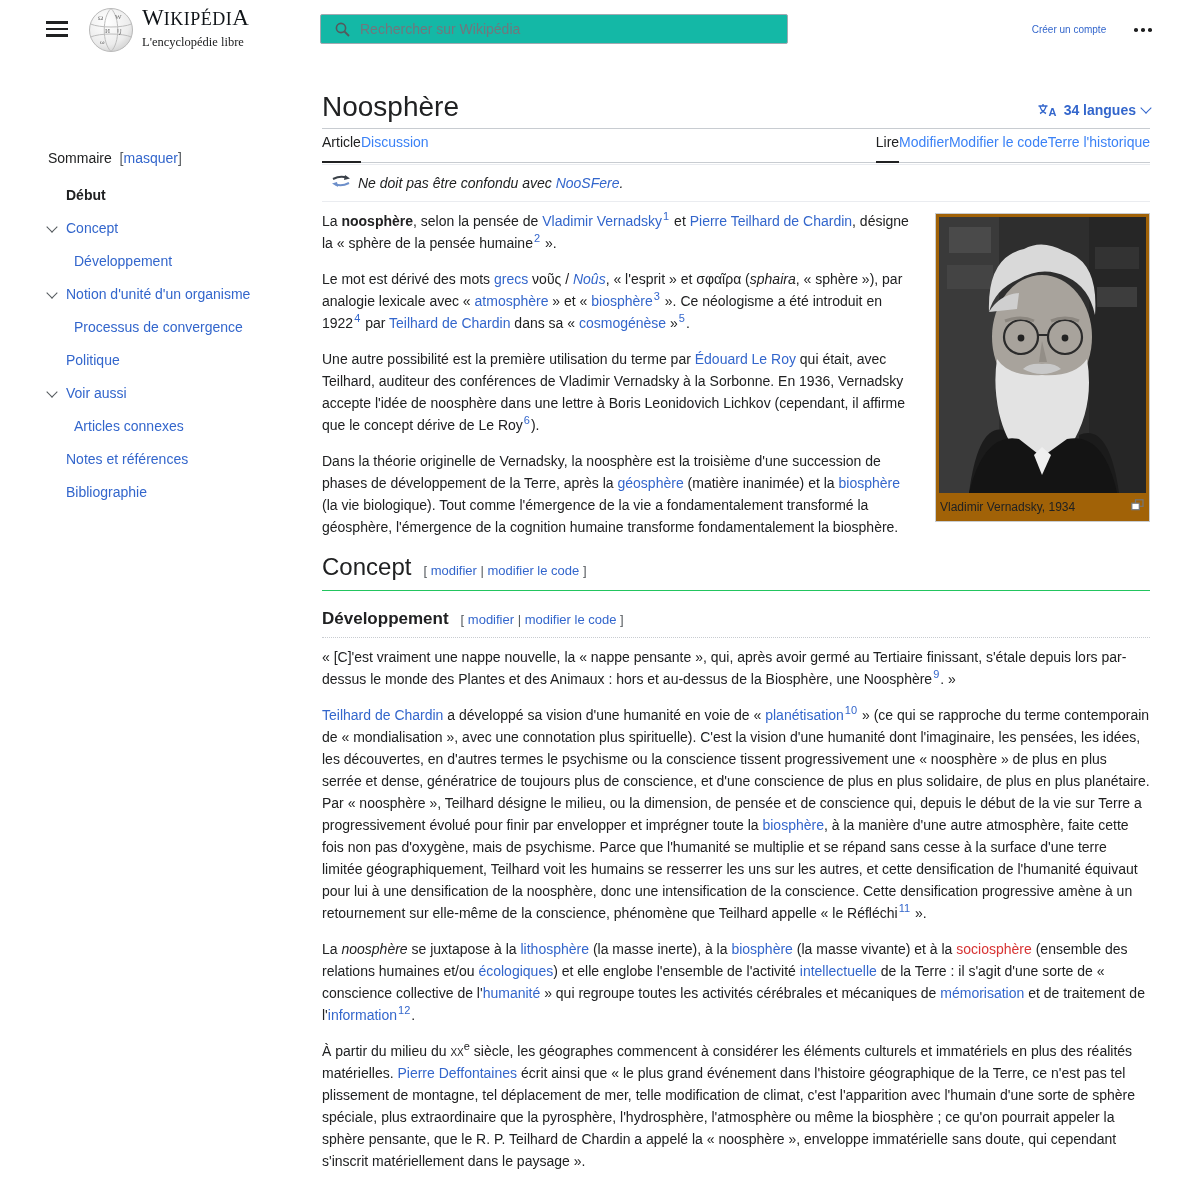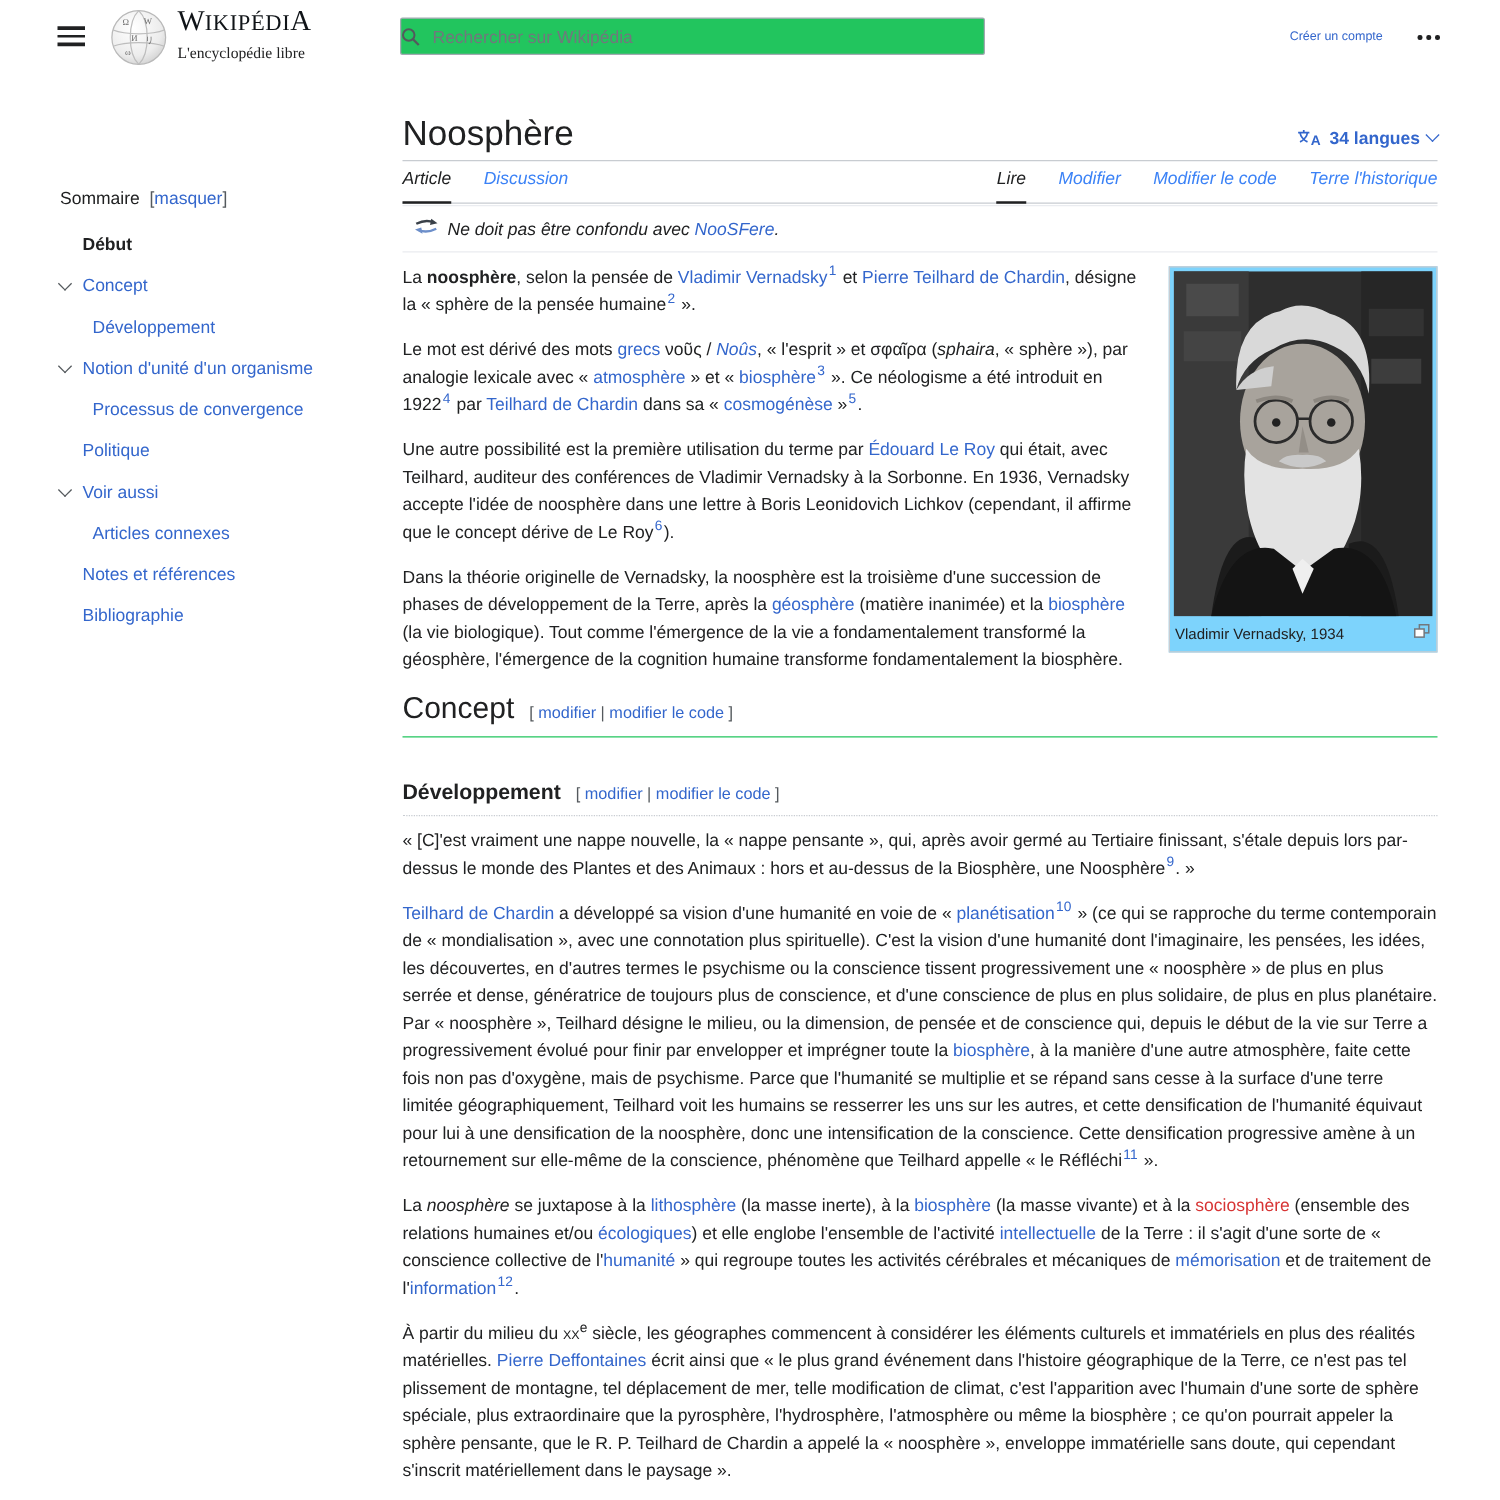--- a/index.html
+++ b/index.html
@@ -13,21 +13,21 @@
   
   #header{position:absolute;left:0;top:0;width:1200px;height:60px;background:#fff;}
   #hamburger{position:absolute;left:46px;top:21px;width:22px;height:16px;cursor:pointer;}
   #hamburger span{display:block;width:22px;height:2.5px;background:#202122;margin-bottom:4px;}
   #logo{position:absolute;left:88px;top:7px;display:flex;align-items:center;gap:8px;cursor:pointer;}
   #wordmark{font-family:"Liberation Serif",serif;color:#101418;line-height:20px;}
   #wordmark .wm-big{font-size:23px;}
   #wordmark .wm-mid{font-size:18px;letter-spacing:.5px;}
   #tagline{font-family:"Liberation Serif",serif;font-size:12.5px;color:#202122;margin-top:0px;}
   #search{position:absolute;left:320px;top:14px;width:468px;height:30px;border:1px solid #a2a9b1;
-          border-radius:2px;display:flex;align-items:center;padding-left:0;box-sizing:border-box;background:#22c55e;}
+          border-radius:2px;display:flex;align-items:center;padding-left:14px;box-sizing:border-box;background:#14b8a6;}
   #search input{border:none;outline:none;font-size:14px;color:#202122;width:380px;margin-left:8px;
           font-family:"Liberation Sans",sans-serif;background:transparent;}
   #search input::placeholder{color:#72777d;}
   #header-right{position:absolute;right:46px;top:0;height:60px;display:flex;align-items:center;gap:26px;}
   #create-account{font-size:10px;}
   .dots{display:flex;gap:3.5px;cursor:pointer;padding:4px 2px;}
   .dots i{width:3.6px;height:3.6px;border-radius:50%;background:#202122;display:block;}
 
   
   #sidebar{position:absolute;left:48px;top:147px;width:255px;}
@@ -44,46 +44,46 @@
   #content{position:absolute;left:322px;top:60px;width:828px;}
   #title-row{position:relative;margin-top:30px;border-bottom:1px solid #c8ccd1;padding-bottom:5px;}
   h1{margin:0;font-size:28px;font-weight:400;line-height:33px;color:#202122;}
   #lang-btn{position:absolute;right:0;top:9px;display:flex;align-items:center;gap:6px;color:#3366cc;
             font-weight:bold;font-size:14px;cursor:pointer;}
   #lang-btn .chev{width:7px;height:7px;border-right:1.8px solid #3366cc;border-bottom:1.8px solid #3366cc;
             display:inline-block;transform:rotate(45deg);margin-top:-4px;}
 
   #tab-row{display:flex;justify-content:space-between;border-bottom:1px solid #c8ccd1;height:33px;
            align-items:flex-end;}
-  .tabgroup{display:flex;gap:26px;font-style:italic;}
+  .tabgroup{display:flex;}
   .tab{font-size:14px;padding-bottom:8px;color:#3b82f6;cursor:pointer;}
   .tab.active{color:#202122;border-bottom:2px solid #202122;margin-bottom:-1px;}
 
   .hatnote{border-top:1px solid #eaecf0;border-bottom:1px solid #eaecf0;padding:7px 0 7px 36px;
            position:relative;margin-top:1px;color:#202122;}
   .hatnote.italic{font-style:italic;}
   .hatnote .hicon{position:absolute;left:8px;top:9px;}
 
   p{margin:8px 0 14px 0;}
   #intro{width:592px;}
 
   h2.mw-h2{font-size:24px;font-weight:400;margin:14px 0 0 0;padding-bottom:4px;
            border-bottom:1px solid #22c55e;line-height:30px;}
-  h3.mw-h3{font-size:17px;font-weight:bold;margin:32px 0 0 0;padding-bottom:5px;
+  h3.mw-h3{font-size:17px;font-weight:bold;margin:16px 0 0 0;padding-bottom:5px;
            border-bottom:1px dotted #c8ccd1;line-height:24px;}
   .mw-edit{font-size:13px;font-weight:normal;margin-left:12px;color:#54595d;}
   .mw-edit a{color:#3366cc;}
 
   sup.ref{font-size:11px;line-height:0;margin:0 1px;}
   sup.ref a{color:#3366cc;}
   sup.plain{font-size:11px;line-height:0;color:#202122;}
   .sc{font-variant:small-caps;}
 
   
-  #figure{position:absolute;top:153px;right:0;width:207px;border:1px solid #c8ccd1;background:#7dd3fc;
+  #figure{position:absolute;top:153px;right:0;width:207px;border:1px solid #c8ccd1;background:#a16207;
           padding:3px;cursor:pointer;}
   #figure svg{display:block;}
   #figcaption{font-size:12px;line-height:16px;color:#202122;padding:6px 1px 3px 1px;position:relative;}
   #figcaption .expand{position:absolute;right:2px;top:6px;}
 </style>
 </head>
 <body>
 
 <div id="page">
 

